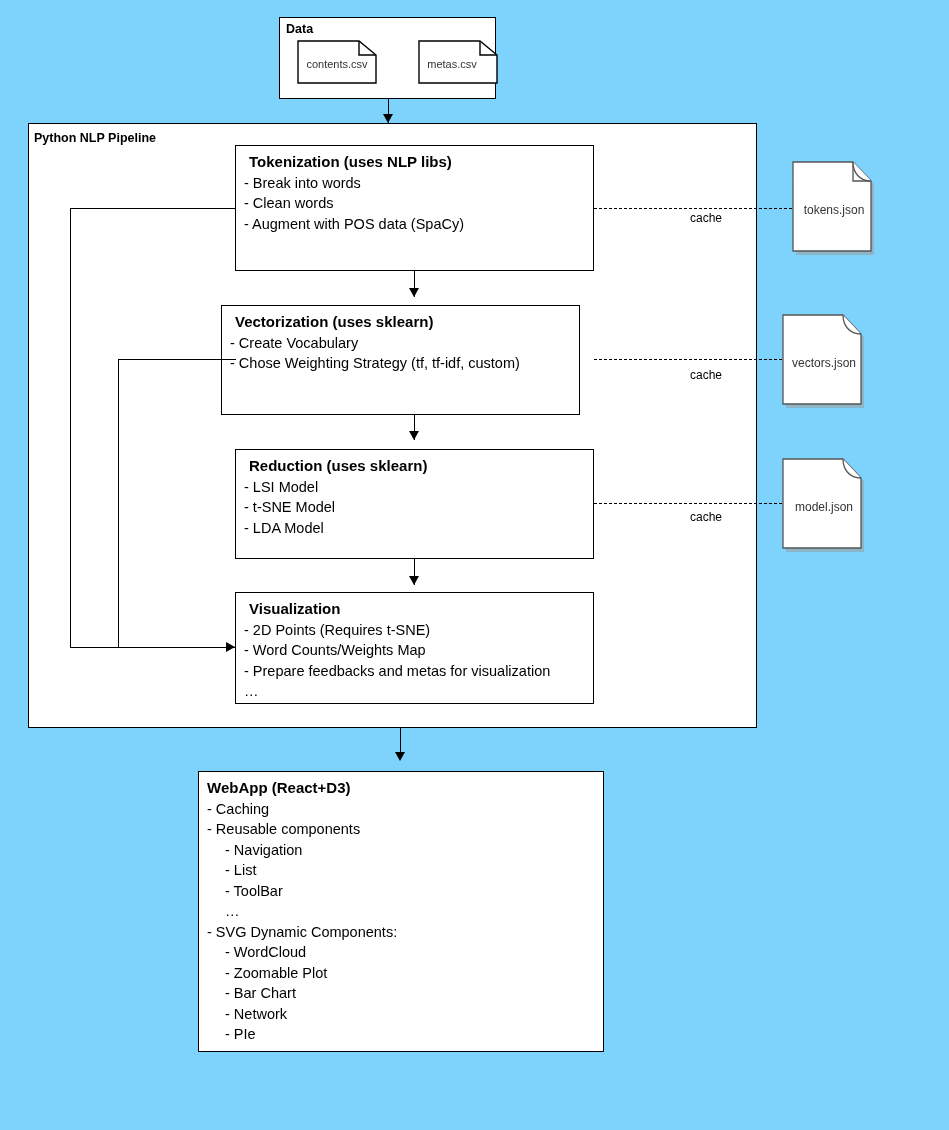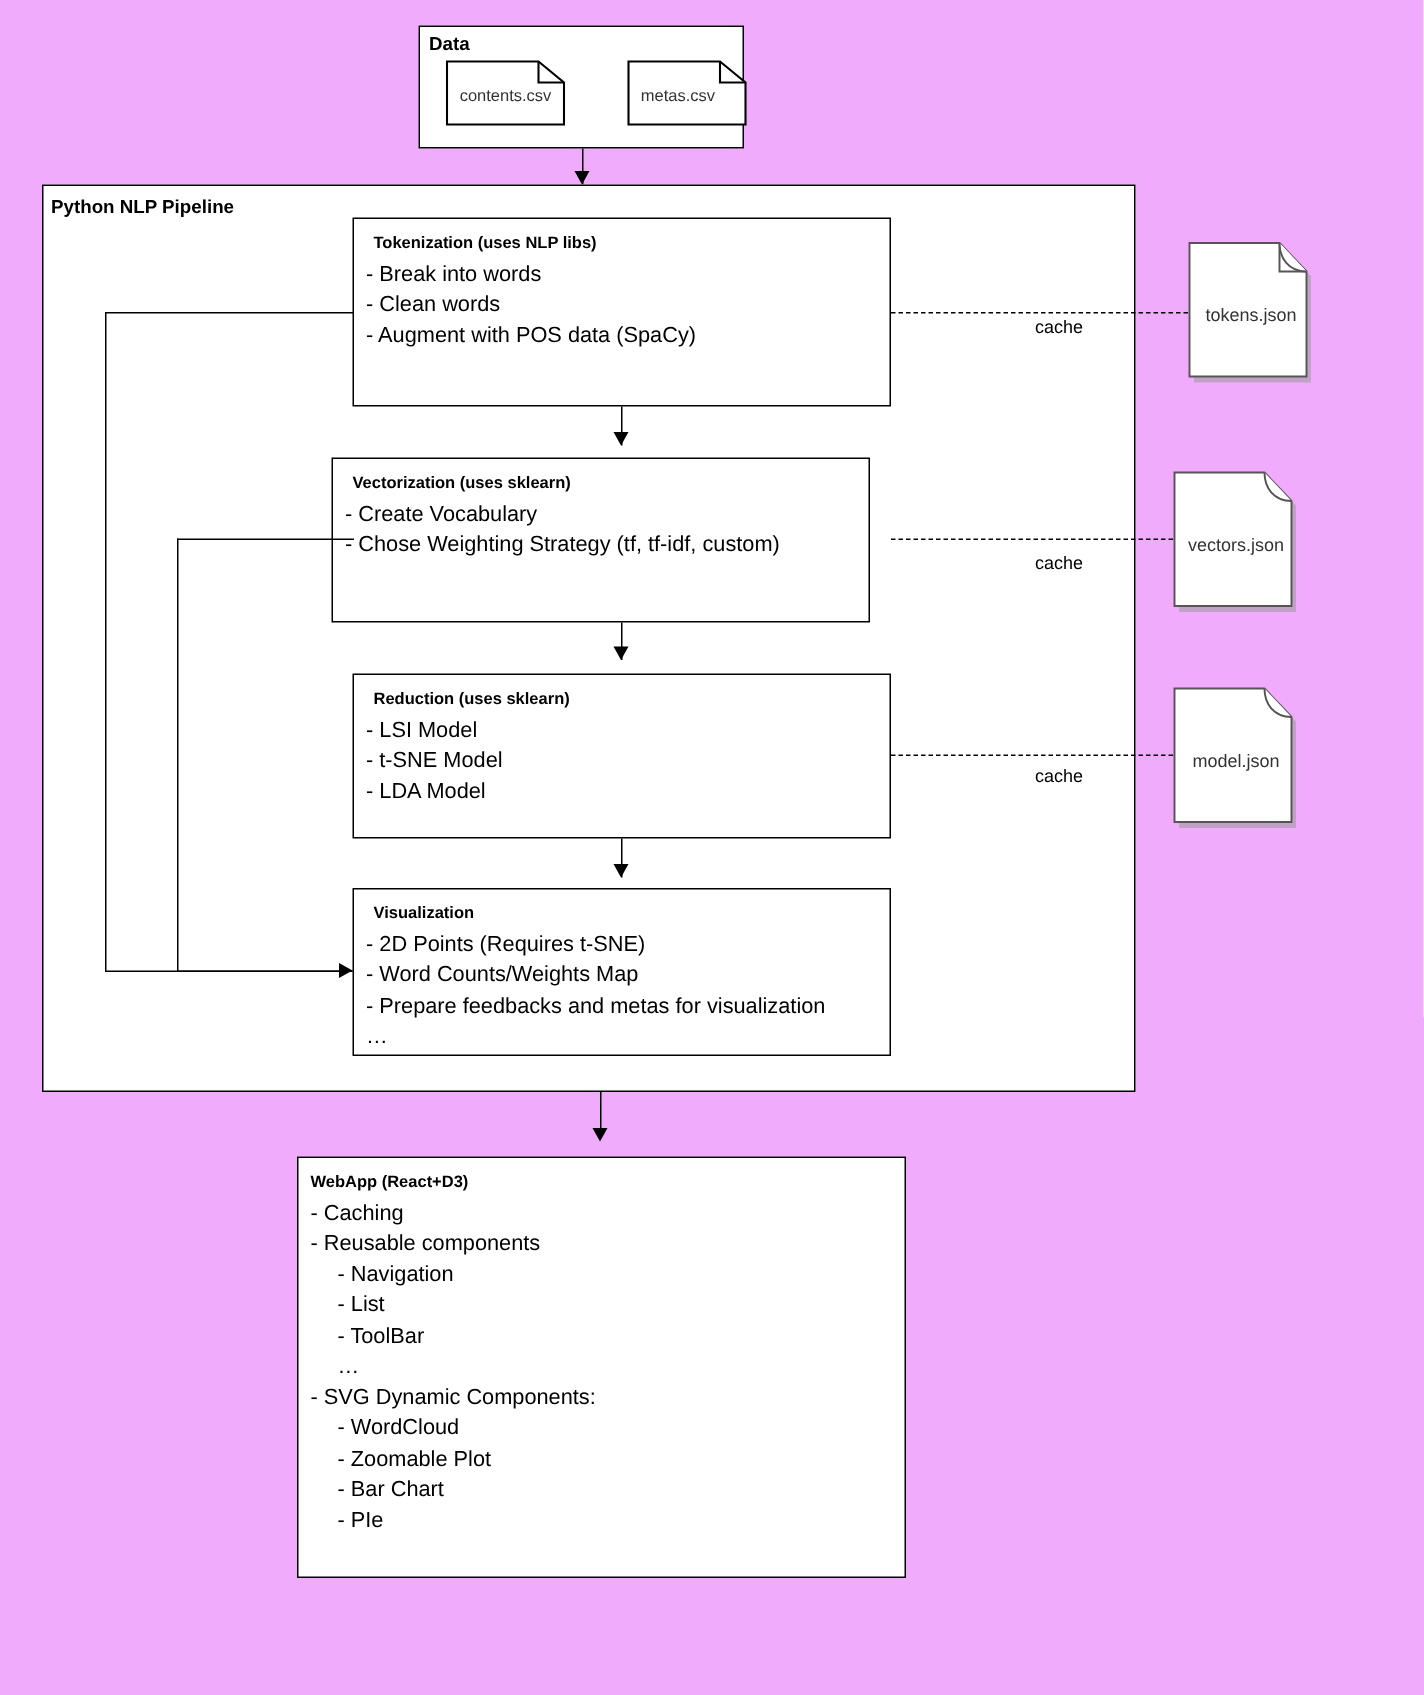--- a/index.html
+++ b/index.html
@@ -8,39 +8,39 @@
     background: #ffffff;
   }
   body {
     font-family: "Liberation Sans", sans-serif;
     color: #000000;
   }
   #canvas {
     position: relative;
     width: 949px;
     height: 1130px;
-    background: #f0abfc;
+    background: #7dd3fc;
     overflow: hidden;
   }
 
   
   .box {
     position: absolute;
     background: #ffffff;
     border: 1.6px solid #000000;
     box-sizing: border-box;
   }
   .container-box {
     border-width: 1.4px;
   }
 
   
   .block-title {
     font-weight: bold;
-    font-size: 11px;
+    font-size: 15px;
     line-height: 20.5px;
     white-space: nowrap;
   }
   .block-line {
     font-size: 14.5px;
     line-height: 20.5px;
     white-space: nowrap;
     font-weight: normal;
   }
   .lines {
@@ -247,17 +247,18 @@
       <div class="block-line indent-1">- Caching</div>
       <div class="block-line indent-1">- Reusable components</div>
       <div class="block-line indent-2">- Navigation</div>
       <div class="block-line indent-2">- List</div>
       <div class="block-line indent-2">- ToolBar</div>
       <div class="block-line indent-2">…</div>
       <div class="block-line indent-1">- SVG Dynamic Components:</div>
       <div class="block-line indent-2">- WordCloud</div>
       <div class="block-line indent-2">- Zoomable Plot</div>
       <div class="block-line indent-2">- Bar Chart</div>
+      <div class="block-line indent-2">- Network</div>
       <div class="block-line indent-2">- PIe</div>
     </div>
   </div>
 
 </div>
 
 </body></html>

